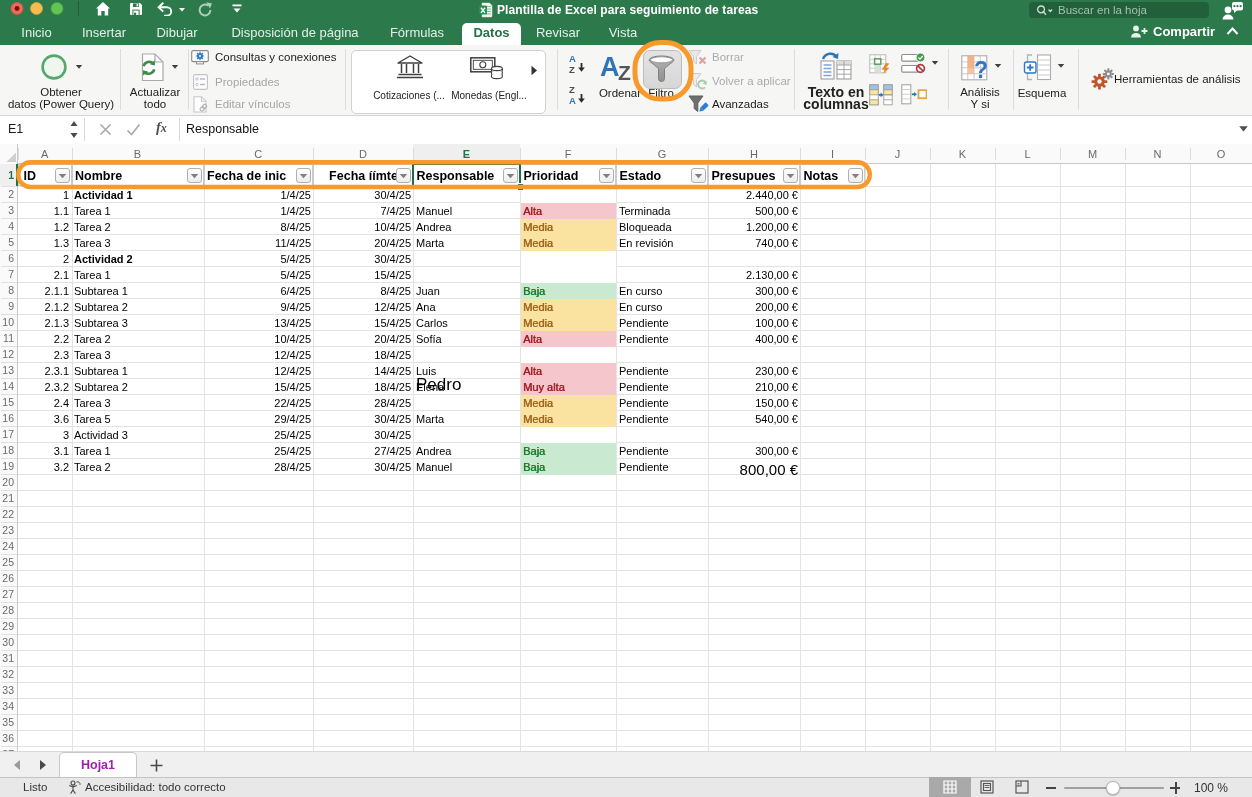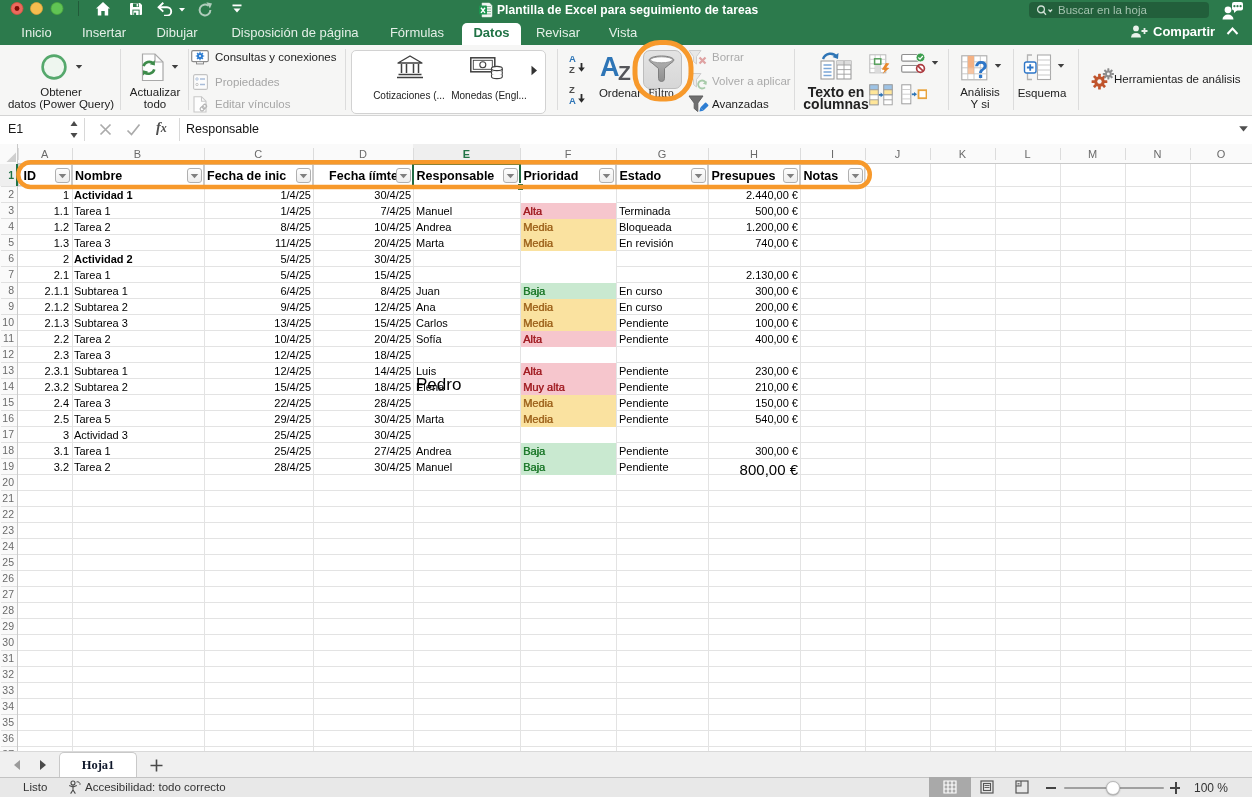--- a/index.html
+++ b/index.html
@@ -177,21 +177,21 @@
 <svg class="abs" style="left:647px;top:54px" width="29" height="29" viewBox="0 0 29 29">
 <defs>
       <linearGradient id="fg" x1="0" y1="0" x2="0" y2="1">
         <stop offset="0" stop-color="#b6b6b6"></stop>
         <stop offset="1" stop-color="#8f8f8f"></stop>
       </linearGradient>
     </defs>
 <path d="M2.2 6 C2.2 3.8 7.7 2 14.5 2 C21.3 2 26.8 3.8 26.8 6 C26.8 7.1 25.5 8.2 24 9 L17.5 14.5 V24.5 a3 3 0 0 1 -6 0 V14.5 L5 9 C3.5 8.2 2.2 7.1 2.2 6 Z" fill="url(#fg)" stroke="#7e7e7e" stroke-width="1"></path>
 <ellipse cx="14.5" cy="5.8" rx="11" ry="3" fill="#fdfdfd" stroke="#8a8a8a" stroke-width="0.8"></ellipse>
 </svg>
-<div class="t" style="left:661px;top:87.5px;transform:translateX(-50%);text-align:left;font-size:11.5px;line-height:11.5px;color:#212121;font-family:Liberation Serif, serif;">Filtro</div>
+<div class="t" style="left:661px;top:87.5px;transform:translateX(-50%);text-align:left;font-size:11.5px;line-height:11.5px;color:#212121;">Filtro</div>
 <svg class="abs" style="left:688px;top:49px" width="20" height="17" viewBox="0 0 20 17">
 <path d="M1 1.5 H13 L8.5 7.5 V15 L5.5 12.5 V7.5 Z" fill="#e8e8e8" stroke="#cdcdcd" stroke-width="1"></path>
 <path d="M11.5 8.5 L17.5 14.5 M17.5 8.5 L11.5 14.5" stroke="#dfa2a2" stroke-width="2.2"></path>
 </svg>
 <div class="t" style="left:712px;top:51px;font-size:11.5px;color:#ababab;">Borrar</div>
 <svg class="abs" style="left:688px;top:72px" width="20" height="18" viewBox="0 0 20 18">
 <path d="M1 1.5 H13 L8.5 7.5 V15 L5.5 12.5 V7.5 Z" fill="#ececec" stroke="#cdcdcd" stroke-width="1"></path>
 <path d="M18 11.5 a4 4 0 1 0 -1 3.8" fill="none" stroke="#a8cbaa" stroke-width="1.8"></path>
 <path d="M18.6 9 L18.4 13 L14.8 11.4 Z" fill="#a8cbaa"></path>
 </svg>
@@ -658,21 +658,21 @@
 <div class="t" style="left:523px;top:396.5px;font-size:11px;color:#a0661f;text-shadow:0.45px 0 0 #a0661f;">Media</div>
 <div class="t" style="left:20px;top:396.5px;width:49px;text-align:right;font-size:11px;color:#000;">2.4</div>
 <div class="t" style="left:74px;top:396.5px;font-size:11px;font-weight:normal;color:#000;">Tarea 3</div>
 <div class="t" style="left:206px;top:396.5px;width:105px;text-align:right;font-size:11px;color:#000;">22/4/25</div>
 <div class="t" style="left:315px;top:396.5px;width:96px;text-align:right;font-size:11px;color:#000;">28/4/25</div>
 <div class="t" style="left:416px;top:375px;font-size:17px;color:#000;">Pedro</div>
 <div class="t" style="left:619px;top:396.5px;font-size:11px;color:#000;">Pendiente</div>
 <div class="t" style="left:710px;top:396.5px;width:88px;text-align:right;font-size:11px;color:#000;">150,00 €</div>
 <div class="abs" style="left:520.5px;top:410.5px;width:95px;height:16px;background:#fae2a0;"></div>
 <div class="t" style="left:523px;top:412.5px;font-size:11px;color:#a0661f;text-shadow:0.45px 0 0 #a0661f;">Media</div>
-<div class="t" style="left:20px;top:412.5px;width:49px;text-align:right;font-size:11px;color:#000;">2.5</div>
+<div class="t" style="left:20px;top:412.5px;width:49px;text-align:right;font-size:11px;color:#000;">3.6</div>
 <div class="t" style="left:74px;top:412.5px;font-size:11px;font-weight:normal;color:#000;">Tarea 5</div>
 <div class="t" style="left:206px;top:412.5px;width:105px;text-align:right;font-size:11px;color:#000;">29/4/25</div>
 <div class="t" style="left:315px;top:412.5px;width:96px;text-align:right;font-size:11px;color:#000;">30/4/25</div>
 <div class="t" style="left:416px;top:412.5px;font-size:11px;color:#000;">Marta</div>
 <div class="t" style="left:619px;top:412.5px;font-size:11px;color:#000;">Pendiente</div>
 <div class="t" style="left:710px;top:412.5px;width:88px;text-align:right;font-size:11px;color:#000;">540,00 €</div>
 <div class="t" style="left:20px;top:428.5px;width:49px;text-align:right;font-size:11px;color:#000;">3</div>
 <div class="t" style="left:74px;top:428.5px;font-size:11px;font-weight:normal;color:#000;">Actividad 3</div>
 <div class="t" style="left:206px;top:428.5px;width:105px;text-align:right;font-size:11px;color:#000;">25/4/25</div>
 <div class="t" style="left:315px;top:428.5px;width:96px;text-align:right;font-size:11px;color:#000;">30/4/25</div>
@@ -699,21 +699,21 @@
 </svg>
 <svg class="abs" style="left:629px;top:37px" width="70" height="70" viewBox="0 0 70 70">
 <rect x="6" y="5.5" width="56" height="56.5" rx="25" fill="none" stroke="#f7992b" stroke-width="5"></rect>
 </svg>
 <div class="abs" style="left:0;top:751px;width:1252px;height:26.5px;background:#f0f0f0;border-top:1px solid #d9d9d9;border-bottom:1px solid #c6c6c6;box-sizing:border-box;"></div>
 <svg class="abs" style="left:12px;top:759px" width="36" height="12" viewBox="0 0 36 12">
 <path d="M8 1 L2 6 L8 11 Z" fill="#9b9b9b"></path>
 <path d="M28 1 L34 6 L28 11 Z" fill="#4a4a4a"></path>
 </svg>
 <div class="abs" style="left:59px;top:752px;width:78px;height:25px;background:#fff;border:1px solid #c9c9c9;border-bottom:none;border-radius:5px 5px 0 0;box-sizing:border-box;"></div>
-<div class="t" style="left:98px;top:758px;transform:translateX(-50%);font-size:12.5px;font-weight:bold;color:#0f172a;font-family:Liberation Serif, serif;">Hoja1</div>
+<div class="t" style="left:98px;top:758px;transform:translateX(-50%);font-size:12.5px;font-weight:bold;color:#a21caf;">Hoja1</div>
 <svg class="abs" style="left:149px;top:758px" width="15" height="15" viewBox="0 0 15 15">
     <path d="M7.5 1.5 V13.5 M1.5 7.5 H13.5" stroke="#4a4a4a" stroke-width="1.6"></path>
   </svg>
 <div class="abs" style="left:0;top:777px;width:1252px;height:20px;background:#e8e8e8;border-top:1px solid #c3c3c3;box-sizing:border-box;"></div>
 <div class="t" style="left:23px;top:781px;font-size:11.5px;color:#333;">Listo</div>
 <svg class="abs" style="left:66px;top:780px" width="16" height="15" viewBox="0 0 16 15">
 <circle cx="7" cy="3" r="2" fill="none" stroke="#4a4a4a" stroke-width="1.1"></circle>
 <path d="M7 5.2 V10 M7 7 L3.2 5.6 M7 7 L10.8 5.6 M7 10 L4.6 13.6 M7 10 L9.4 13.6" fill="none" stroke="#4a4a4a" stroke-width="1.1"></path>
 <path d="M10.5 2 a2.5 2.5 0 0 1 3.5 2.8" fill="none" stroke="#4a4a4a" stroke-width="1"></path>
 </svg>

